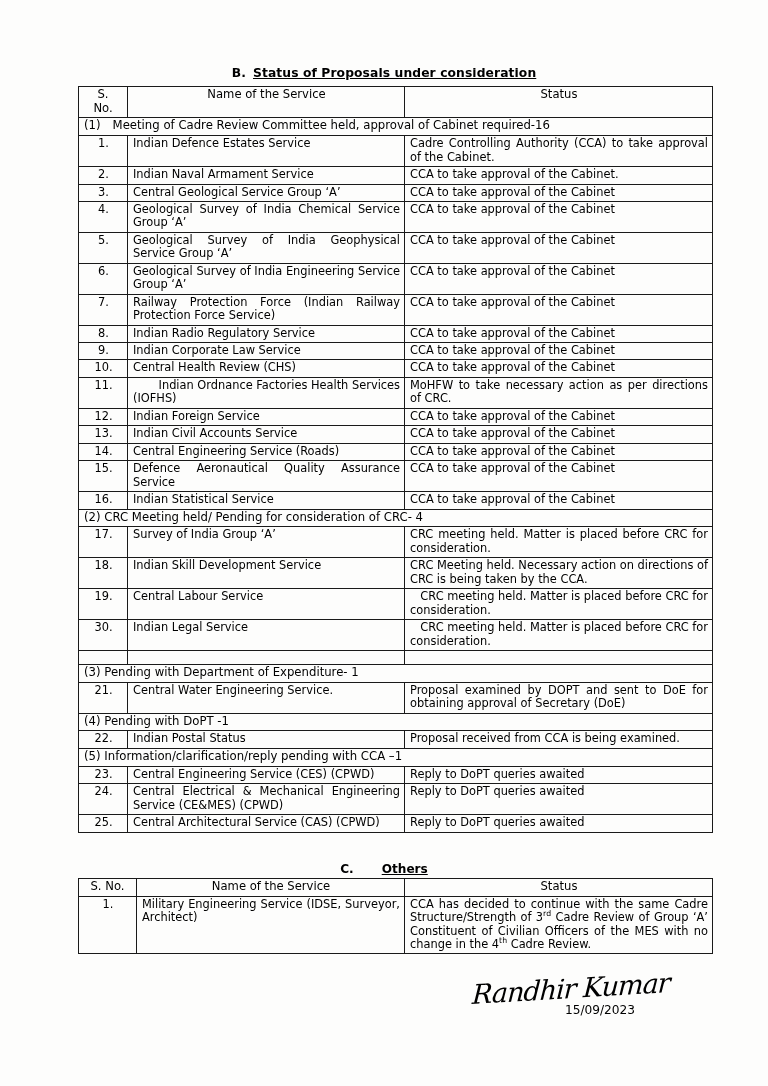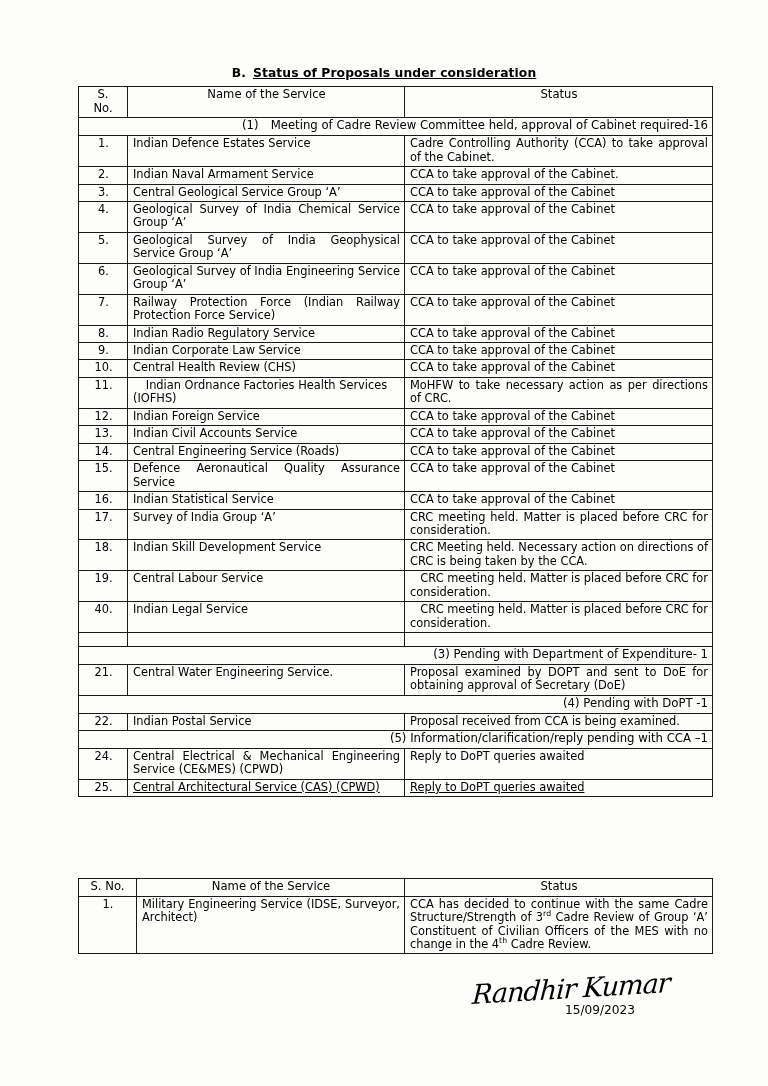--- a/index.html
+++ b/index.html
@@ -69,38 +69,38 @@
     text-align: center;
     font-weight: bold;
     font-size: 11.6px;
     vertical-align: middle;
     padding-top: 3px;
     padding-bottom: 3px;
   }
   th.hdr.sno { padding-left: 2px; padding-right: 2px; }
 
   td.group {
-    text-align: right;
+    text-align: left;
     font-weight: bold;
     font-size: 11.7px;
     padding-top: 3px;
     padding-bottom: 3px;
   }
   td.group .gnum { margin-right: 12px; }
 
   td.sno { text-align: center; padding-top: 2px; }
   td.name { text-align: justify; text-align-last: left; hyphens: none; }
   td.stat { text-align: justify; text-align-last: left; }
   td.stat.nojust { text-align: right; }
-  td.name.nojust { text-align: center; }
+  td.name.nojust { text-align: right; }
 
   tr.spacer td { height: 13px; padding: 0; }
 
   td.tall { padding-bottom: 14px; }
-  td.tall2 { padding-bottom: 20px; text-decoration: underline; }
+  td.tall2 { padding-bottom: 20px; }
 
   
   .section-c-heading {
     position: absolute;
     left: 0;
     top: 862px;
     width: 768px;
     text-align: center;
     font-size: 12.1px;
     font-weight: bold;
@@ -252,36 +252,42 @@
         <td class="name">Defence Aeronautical Quality Assurance Service</td>
         <td class="stat nojust">CCA to take approval of the Cabinet</td>
       </tr>
       <tr>
         <td class="sno">16.</td>
         <td class="name nojust">Indian Statistical Service</td>
         <td class="stat nojust">CCA to take approval of the Cabinet</td>
       </tr>
 
       <tr>
+        <td class="group" colspan="3">
+          <span>(2)</span>
+          <span>CRC Meeting held/ Pending for consideration of CRC- 4</span>
+        </td>
+      </tr>
+      <tr>
         <td class="sno">17.</td>
         <td class="name nojust">Survey of India Group ‘A’</td>
         <td class="stat">CRC meeting held. Matter is placed before CRC for consideration.</td>
       </tr>
       <tr>
         <td class="sno">18.</td>
         <td class="name nojust">Indian Skill Development Service</td>
         <td class="stat nojust">CRC Meeting held. Necessary action on directions of CRC is being taken by the CCA.</td>
       </tr>
       <tr>
         <td class="sno">19.</td>
         <td class="name nojust">Central Labour Service</td>
         <td class="stat nojust">CRC meeting held. Matter is placed before CRC for consideration.</td>
       </tr>
       <tr>
-        <td class="sno">40.</td>
+        <td class="sno">30.</td>
         <td class="name nojust tall">Indian Legal Service</td>
         <td class="stat nojust tall">CRC meeting held. Matter is placed before CRC for consideration.</td>
       </tr>
 
       <tr class="spacer">
         <td></td>
         <td></td>
         <td></td>
       </tr>
 
@@ -298,43 +304,51 @@
       </tr>
 
       <tr>
         <td class="group" colspan="3">
           <span>(4)</span>
           <span>Pending with DoPT -1</span>
         </td>
       </tr>
       <tr>
         <td class="sno">22.</td>
-        <td class="name nojust">Indian Postal Service</td>
+        <td class="name nojust">Indian Postal Status</td>
         <td class="stat nojust">Proposal received from CCA is being examined.</td>
       </tr>
 
       <tr>
         <td class="group" colspan="3">
           <span>(5)</span>
           <span>Information/clarification/reply pending with CCA –1</span>
         </td>
+      </tr>
+      <tr>
+        <td class="sno">23.</td>
+        <td class="name nojust">Central Engineering Service (CES) (CPWD)</td>
+        <td class="stat nojust">Reply to DoPT queries awaited</td>
       </tr>
       <tr>
         <td class="sno">24.</td>
         <td class="name">Central Electrical &amp; Mechanical Engineering Service (CE&amp;MES) (CPWD)</td>
         <td class="stat nojust">Reply to DoPT queries awaited</td>
       </tr>
       <tr>
         <td class="sno">25.</td>
         <td class="name nojust tall2">Central Architectural Service (CAS) (CPWD)</td>
         <td class="stat nojust tall2">Reply to DoPT queries awaited</td>
       </tr>
     </tbody>
   </table>
 
+  <div class="section-c-heading">
+    <span class="lbl">C.</span><span class="ttl">Others</span>
+  </div>
 
   <table class="doc" id="table-c">
     <colgroup>
       <col class="col-sno">
         <col class="col-name">
         <col class="col-stat">
     </colgroup>
     <thead>
       <tr>
         <th class="hdr sno">S. No.</th>

